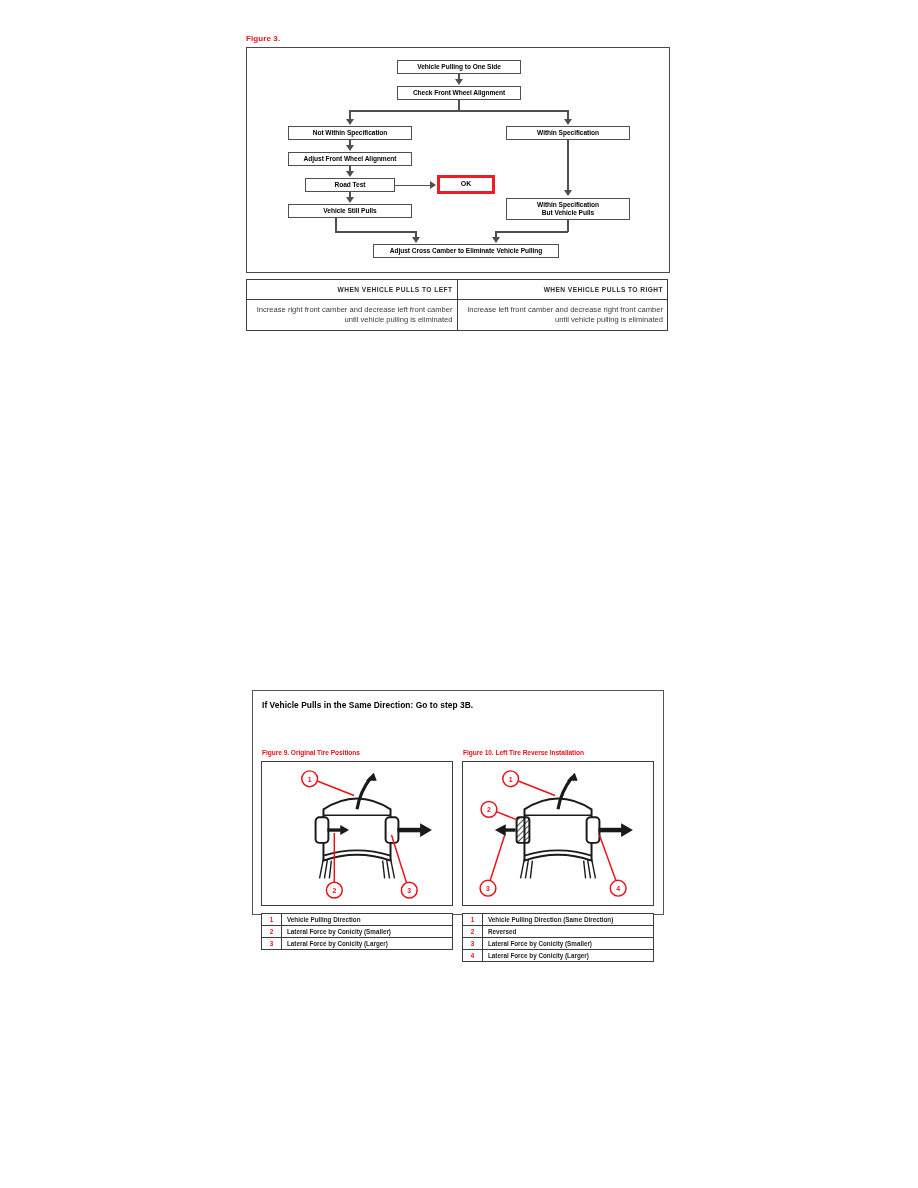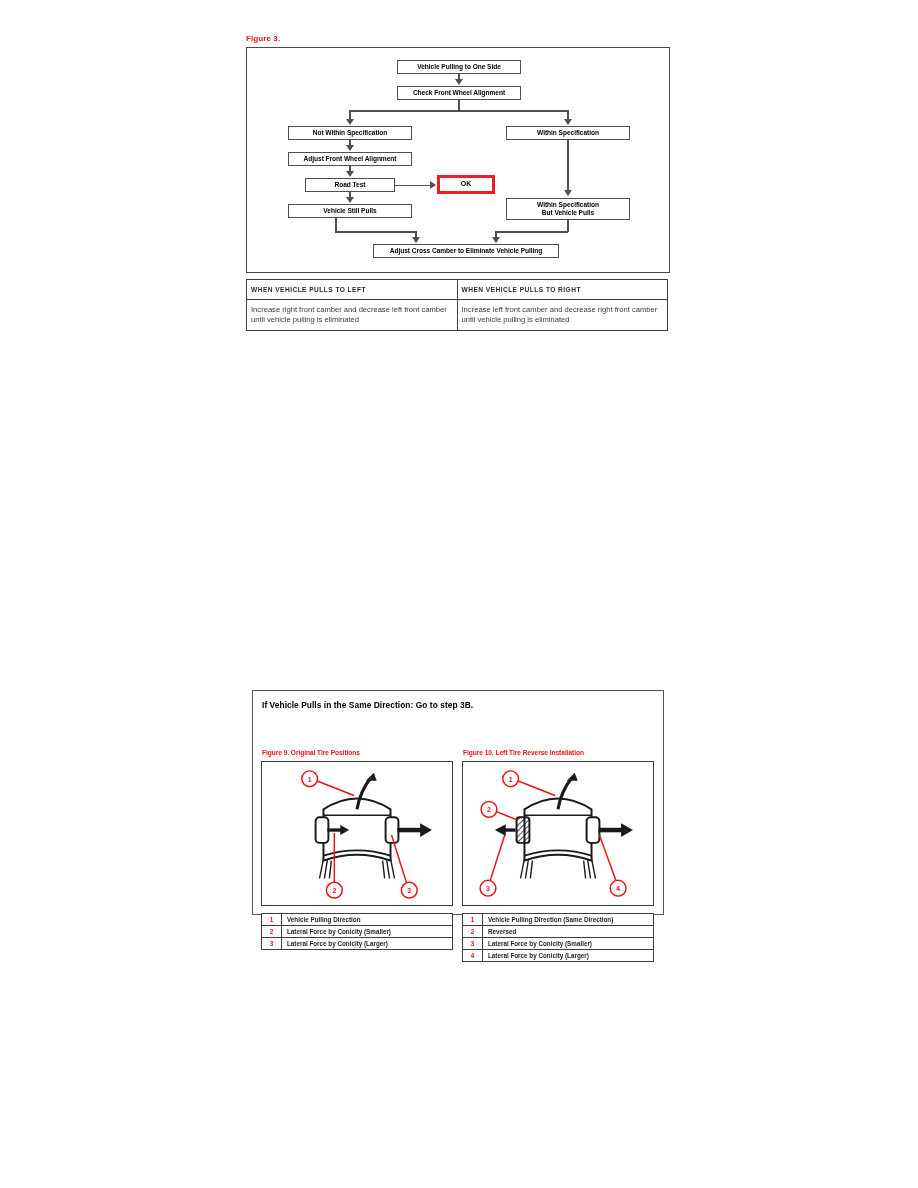--- a/index.html
+++ b/index.html
@@ -80,21 +80,21 @@
     position: absolute;
     left: 246px;
     top: 279px;
     width: 422px;
     border: 1.5px solid #3d3d3d;
     border-collapse: collapse;
     background: #ffffff;
   }
   #camber-table td {
     border: 1px solid #3d3d3d;
-    text-align: left;
+    text-align: right;
     vertical-align: middle;
     padding: 3px 4px;
     color: #3a3a3a;
   }
   #camber-table td.head {
     font-size: 6.6px;
     font-weight: bold;
     letter-spacing: 0.45px;
     height: 13px;
     color: #2b2b2b;

